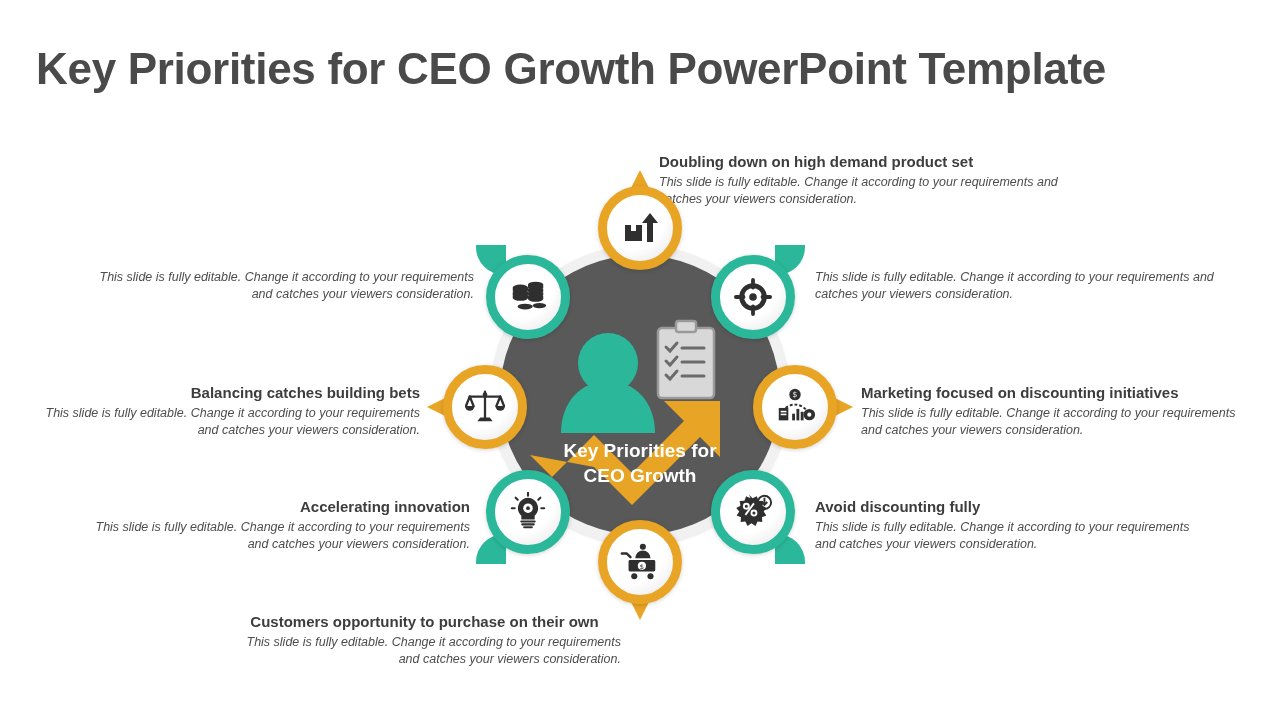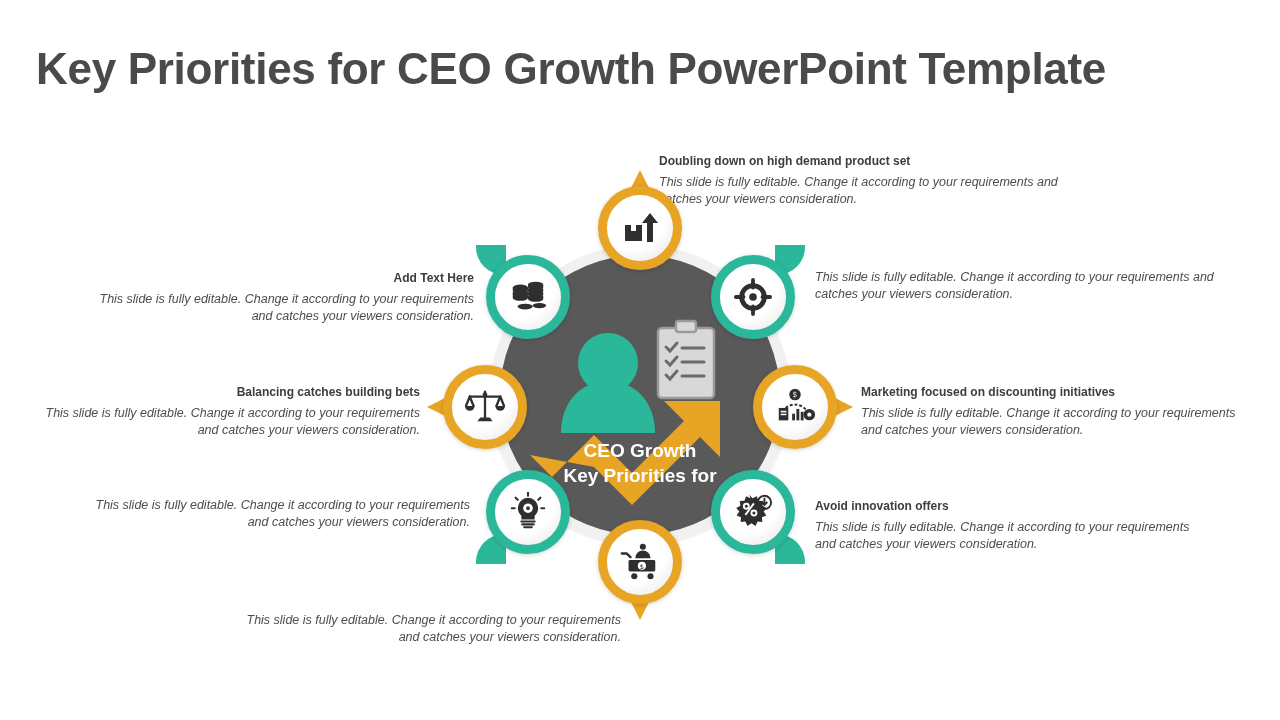--- a/index.html
+++ b/index.html
@@ -63,21 +63,21 @@
   .tail.left    {left:-16px;top:27px;   clip-path:polygon(0 50%,100% 0,100% 100%);}
   .tail.right   {left:70px; top:27px;   clip-path:polygon(100% 50%,0 0,0 100%);}
   .tail.upleft  {left:-10px;top:-10px;  border-radius:0 0 0 28px;}
   .tail.upright {left:64px; top:-10px;  border-radius:0 0 28px 0;}
   .tail.downleft{left:-10px;top:64px;   border-radius:28px 0 0 0;}
   .tail.downright{left:64px;top:64px;   border-radius:0 28px 0 0;}
 
   
   .item-text{position:absolute;}
   .item-text .head{
-    font-size:12px;font-weight:bold;color:#3d3d3d;line-height:19px;
+    font-size:15px;font-weight:bold;color:#3d3d3d;line-height:19px;
     margin-bottom:3px;
   }
   .item-text .body{
     font-size:12.5px;font-style:italic;color:#4d4d4d;line-height:17px;
   }
   .item-text.right-side{text-align:left;}
   .item-text.left-side{text-align:right;}
   .item-text.center-below{text-align:right;}
 </style>
 </head>
@@ -111,22 +111,22 @@
             <path d="M182 121 h22"></path>
         </g>
       </g>
 
       <g>
         <path d="M30 200 l22 22 l42 -42 l38 38 l52 -52 l-20 -20 l56 0 l0 56 l-20 -20 l-68 68 l-38 -38 z" fill="#E8A424"></path>
       </g>
     </svg>
 
     <div class="hub-label">
+      <div>Key Priorities for</div>
       <div>CEO Growth</div>
-      <div>Key Priorities for</div>
     </div>
 
     <div class="node" style="left:155px;top:-12px;">
       <div class="tail up"></div>
       <div class="bubble"></div>
       <div class="glyph">
         <svg width="40" height="40" viewBox="0 0 40 40">
           <rect x="5" y="17" width="17" height="16" fill="#2f2f2f"></rect>
           <rect x="11" y="17" width="5" height="6" fill="#ffffff"></rect>
           <path d="M27 34 l0 -19 l-5 0 l8 -10 l8 10 l-5 0 l0 19 z" fill="#2f2f2f"></path>
@@ -287,35 +287,36 @@
   <div class="item-text right-side" style="left:815px;top:269px;width:432px;">
     <div class="body">This slide is fully  editable. Change it according to your requirements and catches your viewers consideration.</div>
   </div>
 
   <div class="item-text right-side" style="left:861px;top:383px;width:388px;">
     <div class="head">Marketing focused on discounting initiatives</div>
     <div class="body">This slide is fully  editable. Change it according to your requirements and catches your viewers consideration.</div>
   </div>
 
   <div class="item-text right-side" style="left:815px;top:497px;width:390px;">
-    <div class="head">Avoid innovation offers</div>
+    <div class="head">Avoid discounting fully</div>
     <div class="body">This slide is fully  editable. Change it according to your requirements and catches your viewers consideration.</div>
   </div>
 
   <div class="item-text center-below" style="left:228px;top:612px;width:393px;">
+    <div class="head" style="text-align:center;">Customers opportunity to purchase on their own</div>
     <div class="body">This slide is fully  editable. Change it according to your requirements and catches your viewers consideration.</div>
   </div>
 
   <div class="item-text left-side" style="left:75px;top:497px;width:395px;">
+    <div class="head">Accelerating innovation</div>
     <div class="body">This slide is fully  editable. Change it according to your requirements and catches your viewers consideration.</div>
   </div>
 
   <div class="item-text left-side" style="left:28px;top:383px;width:392px;">
     <div class="head">Balancing catches building bets</div>
     <div class="body">This slide is fully  editable. Change it according to your requirements and catches your viewers consideration.</div>
   </div>
 
   <div class="item-text left-side" style="left:82px;top:269px;width:392px;">
-    <div class="head">Add Text Here</div>
     <div class="body">This slide is fully  editable. Change it according to your requirements and catches your viewers consideration.</div>
   </div>
 
 </div>
 
 </body></html>

